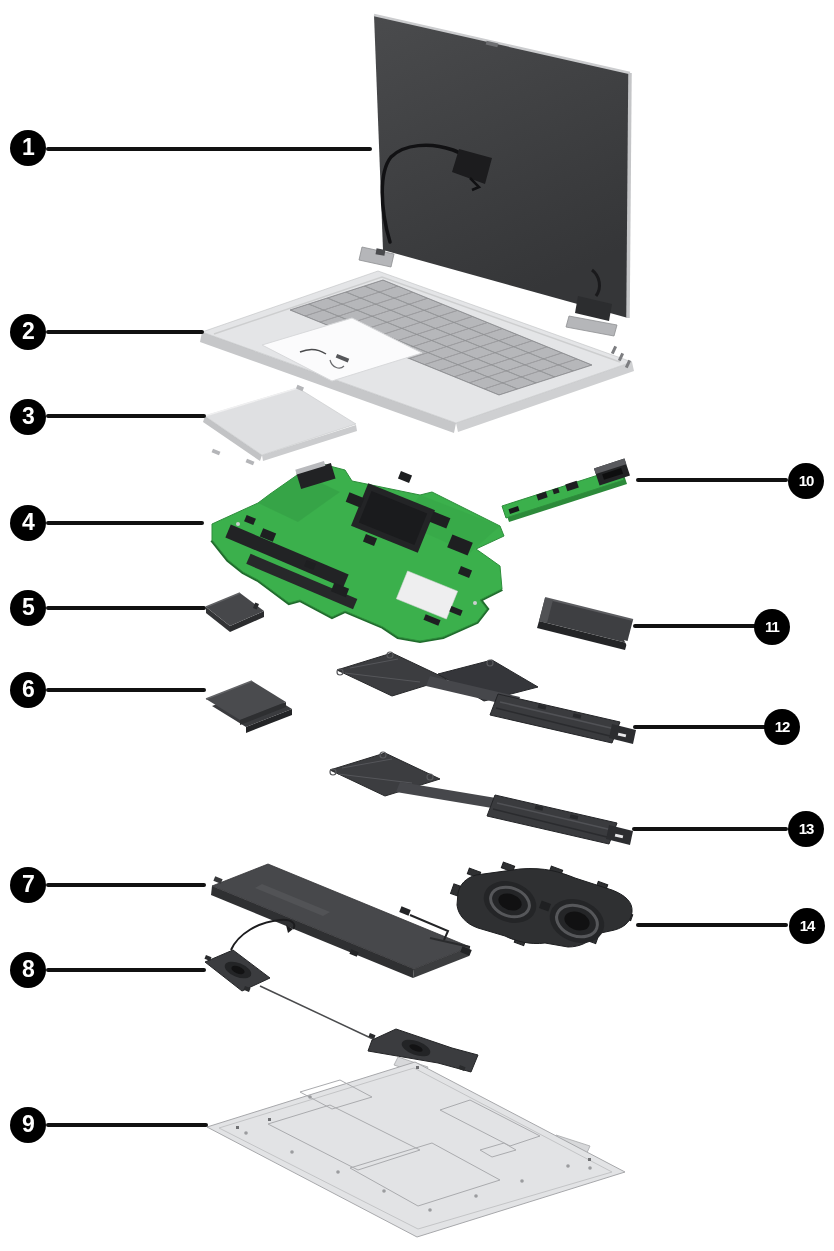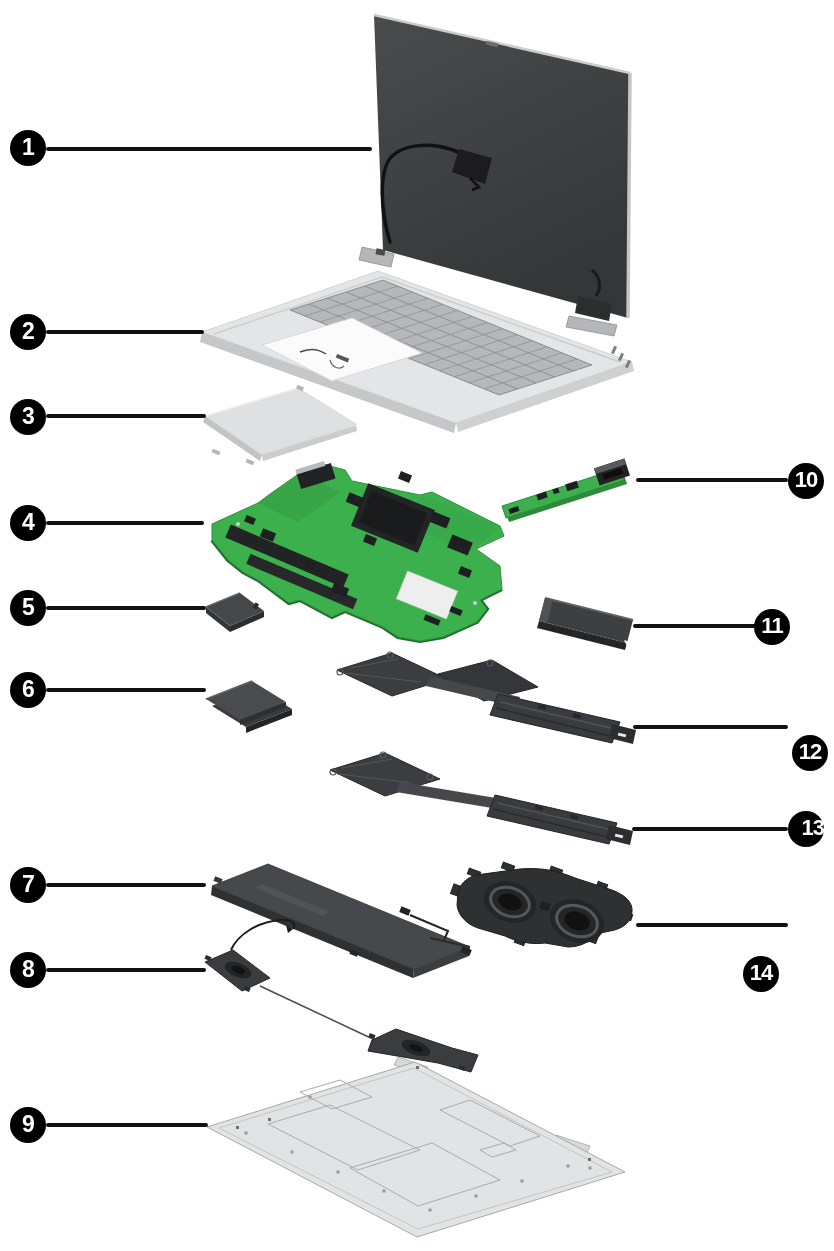--- a/index.html
+++ b/index.html
@@ -4,21 +4,21 @@
 <style>
   html,body{margin:0;padding:0;background:#ffffff;}
   .stage{position:relative;width:834px;height:1251px;background:#ffffff;overflow:hidden;
          font-family:"Liberation Sans",sans-serif;}
   .stage svg{position:absolute;left:0;top:0;}
   .leader{position:absolute;height:4px;background:#111111;border-radius:2px;}
   .callout{position:absolute;width:36px;height:36px;border-radius:50%;background:#000000;
            display:flex;align-items:center;justify-content:center;}
   .callout span{color:#ffffff;font-weight:bold;font-size:23px;line-height:1;
                 letter-spacing:-1px;transform:translateY(-1px);}
-  .callout.two span{font-size:22px;}
+  .callout.two span{font-size:15px;}
 </style>
 </head>
 <body>
 
 <div class="stage">
 
 <svg width="834" height="1251" viewBox="0 0 834 1251">
   <defs>
     <linearGradient id="panelGrad" x1="0" y1="0" x2="0.4" y2="1">
       <stop offset="0" stop-color="#4a4b4d"></stop>
@@ -309,23 +309,23 @@
     </div>
 <div class="callout" style="left:10px;top:1107px;">
       <span>9</span>
     </div>
 <div class="callout two" style="left:788px;top:463px;">
       <span>10</span>
     </div>
 <div class="callout two" style="left:754px;top:609px;">
       <span>11</span>
     </div>
-<div class="callout two" style="left:792px;top:709px;margin-top:26px;">
+<div class="callout two" style="left:764px;top:709px;">
       <span>12</span>
     </div>
-<div class="callout two" style="left:788px;top:811px;justify-content:flex-end;">
+<div class="callout two" style="left:788px;top:811px;">
       <span>13</span>
     </div>
-<div class="callout two" style="left:743px;top:908px;margin-top:48px;">
+<div class="callout two" style="left:789px;top:908px;">
       <span>14</span>
     </div>
 
 </div>
 
 </body></html>

